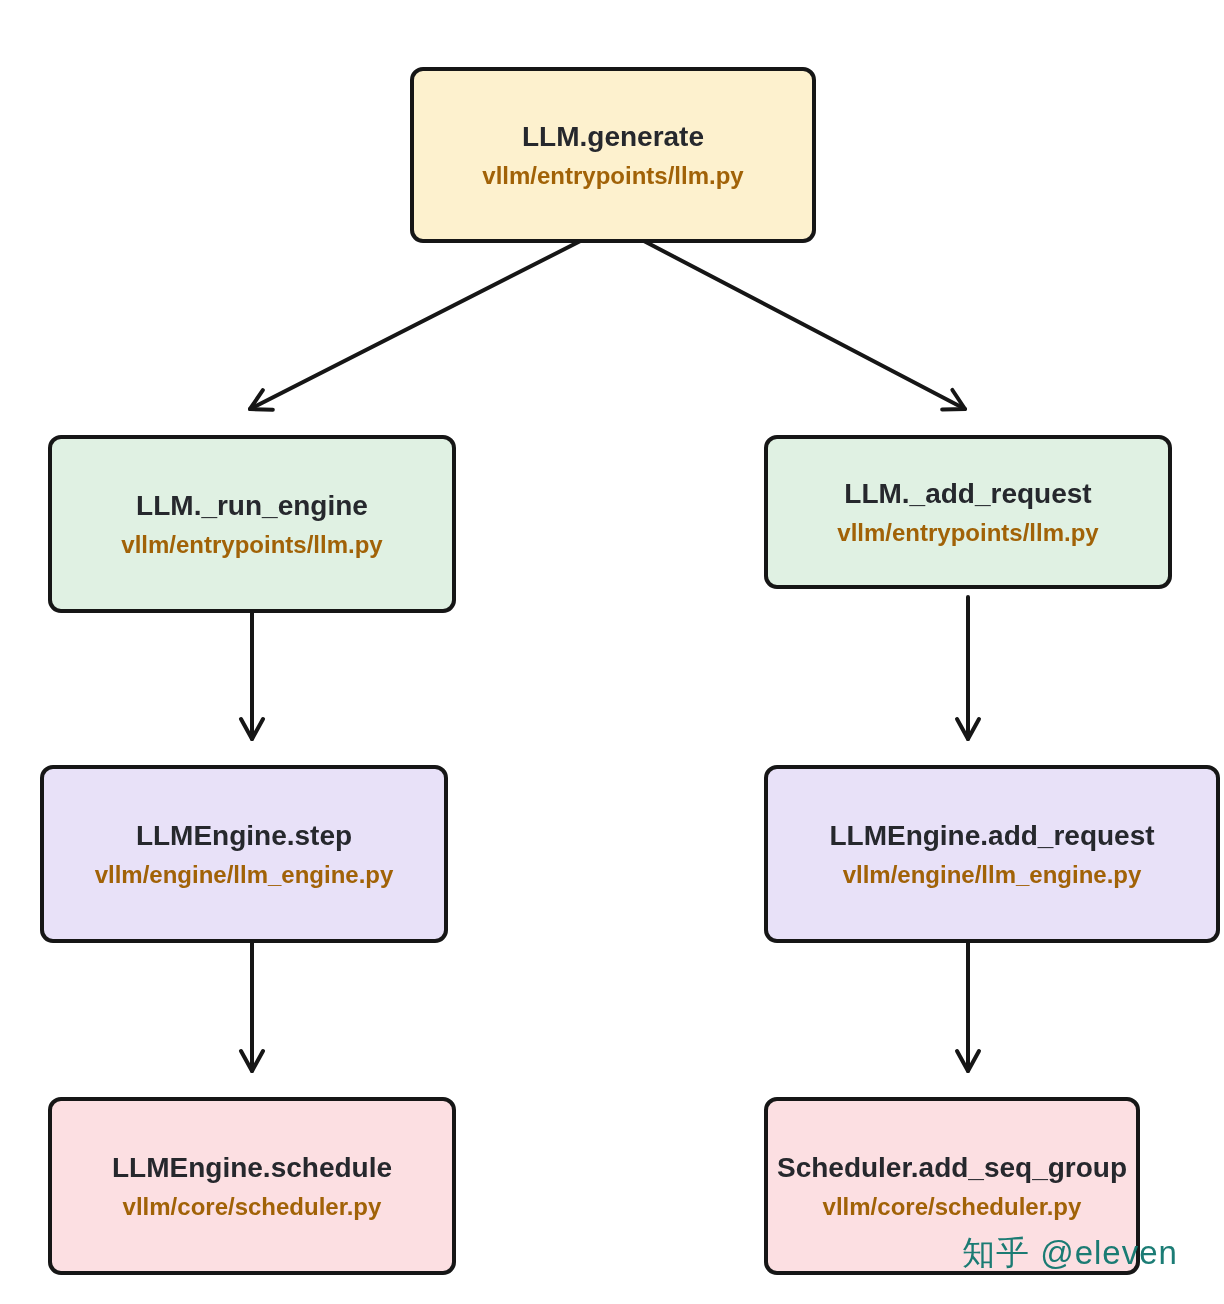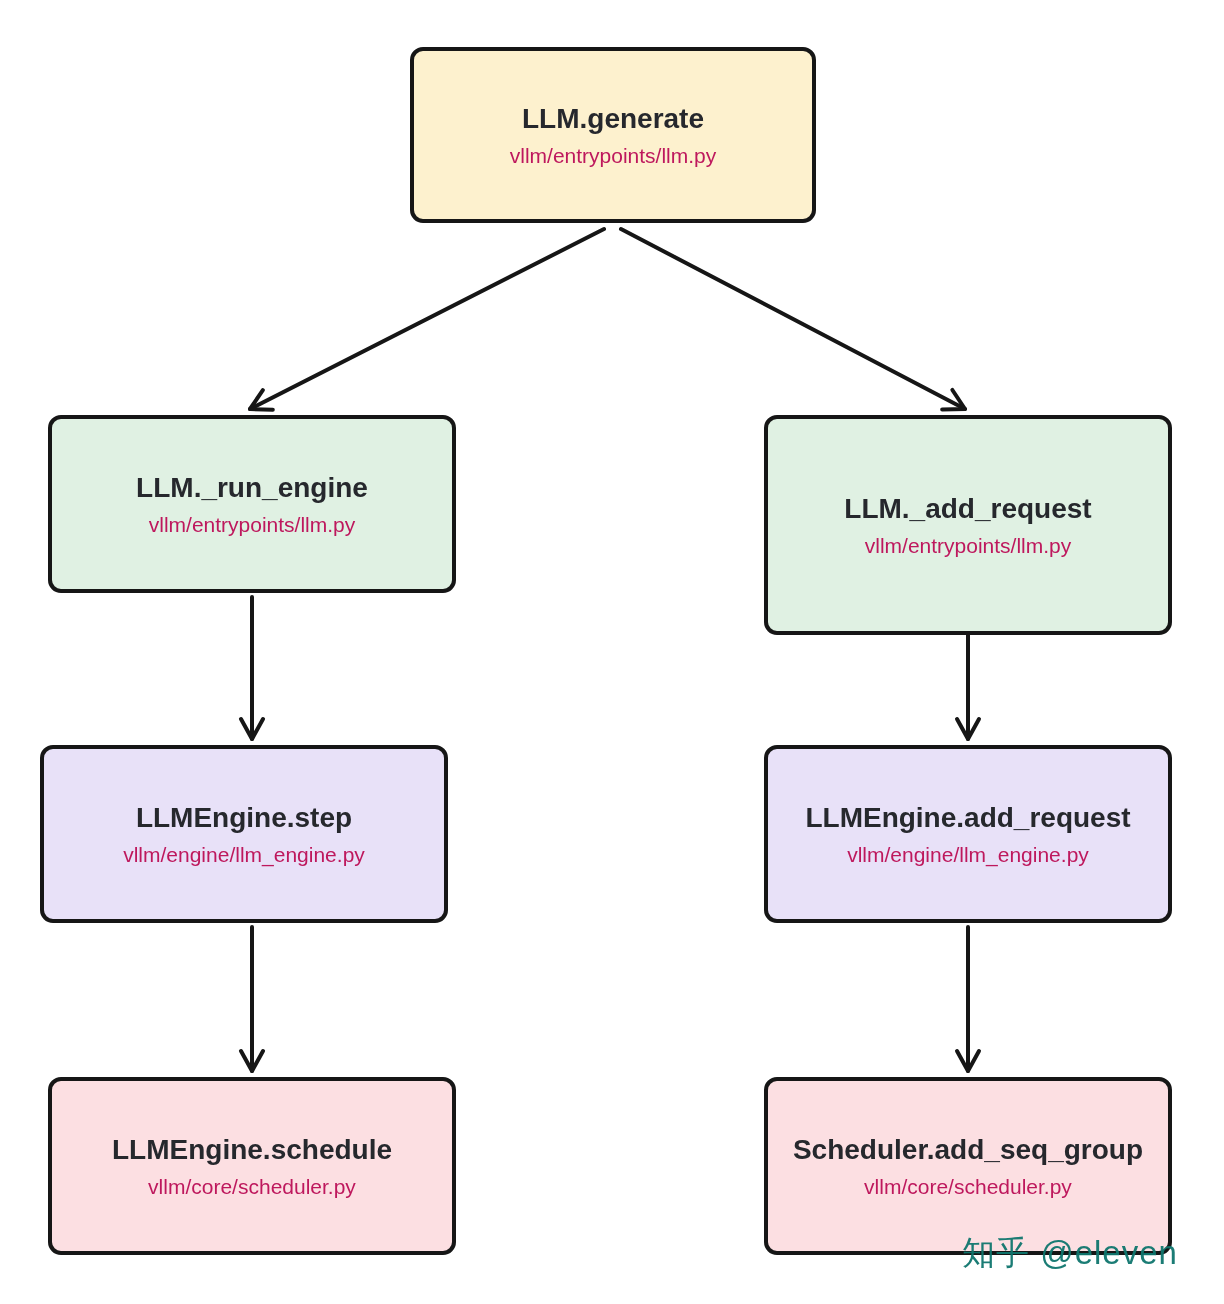--- a/index.html
+++ b/index.html
@@ -28,32 +28,33 @@
     box-sizing: border-box;
     border: 4px solid #161616;
     border-radius: 13px;
     display: flex;
     flex-direction: column;
     align-items: center;
     justify-content: center;
     text-align: center;
     gap: 3px;
     padding: 8px 12px;
+    margin-top: 20px;
   }
   .node-title {
     font-size: 28px;
     font-weight: 700;
     color: #26282d;
     line-height: 1.4;
     white-space: nowrap;
   }
   .node-path {
-    font-size: 21px;
-    font-weight: 400;
-    color: #be185d;
+    font-size: 24px;
+    font-weight: 700;
+    color: #a16207;
     line-height: 1.4;
     white-space: nowrap;
   }
   .watermark {
     position: absolute;
     left: 962px;
     top: 1231px;
     font-size: 33px;
     color: #0f766e;
     opacity: 0.95;
@@ -85,40 +86,40 @@
   <div class="node" style="left: 410px; top: 47px; width: 406px; height: 176px; background-color: rgb(253, 241, 206);">
     <div class="node-title">LLM.generate</div>
     <div class="node-path">vllm/entrypoints/llm.py</div>
   </div>
 
   <div class="node" style="left: 48px; top: 415px; width: 408px; height: 178px; background-color: rgb(224, 241, 227);">
     <div class="node-title">LLM._run_engine</div>
     <div class="node-path">vllm/entrypoints/llm.py</div>
   </div>
 
-  <div class="node" style="left: 764px; top: 415px; width: 408px; height: 220px; background-color: rgb(224, 241, 227);">
+  <div class="node" style="left: 764px; top: 415px; width: 408px; height: 154px; background-color: rgb(224, 241, 227);">
     <div class="node-title">LLM._add_request</div>
     <div class="node-path">vllm/entrypoints/llm.py</div>
   </div>
 
   <div class="node" style="left: 40px; top: 745px; width: 408px; height: 178px; background-color: rgb(232, 225, 248);">
     <div class="node-title">LLMEngine.step</div>
     <div class="node-path">vllm/engine/llm_engine.py</div>
   </div>
 
-  <div class="node" style="left: 764px; top: 745px; width: 408px; height: 178px; background-color: rgb(232, 225, 248);">
+  <div class="node" style="left: 764px; top: 745px; width: 456px; height: 178px; background-color: rgb(232, 225, 248);">
     <div class="node-title">LLMEngine.add_request</div>
     <div class="node-path">vllm/engine/llm_engine.py</div>
   </div>
 
   <div class="node" style="left: 48px; top: 1077px; width: 408px; height: 178px; background-color: rgb(252, 223, 226);">
     <div class="node-title">LLMEngine.schedule</div>
     <div class="node-path">vllm/core/scheduler.py</div>
   </div>
 
-  <div class="node" style="left: 764px; top: 1077px; width: 408px; height: 178px; background-color: rgb(252, 223, 226);">
+  <div class="node" style="left: 764px; top: 1077px; width: 376px; height: 178px; background-color: rgb(252, 223, 226);">
     <div class="node-title">Scheduler.add_seq_group</div>
     <div class="node-path">vllm/core/scheduler.py</div>
   </div>
 
   <div class="watermark">知乎 @eleven</div>
 
 </div>
 
 </body></html>

